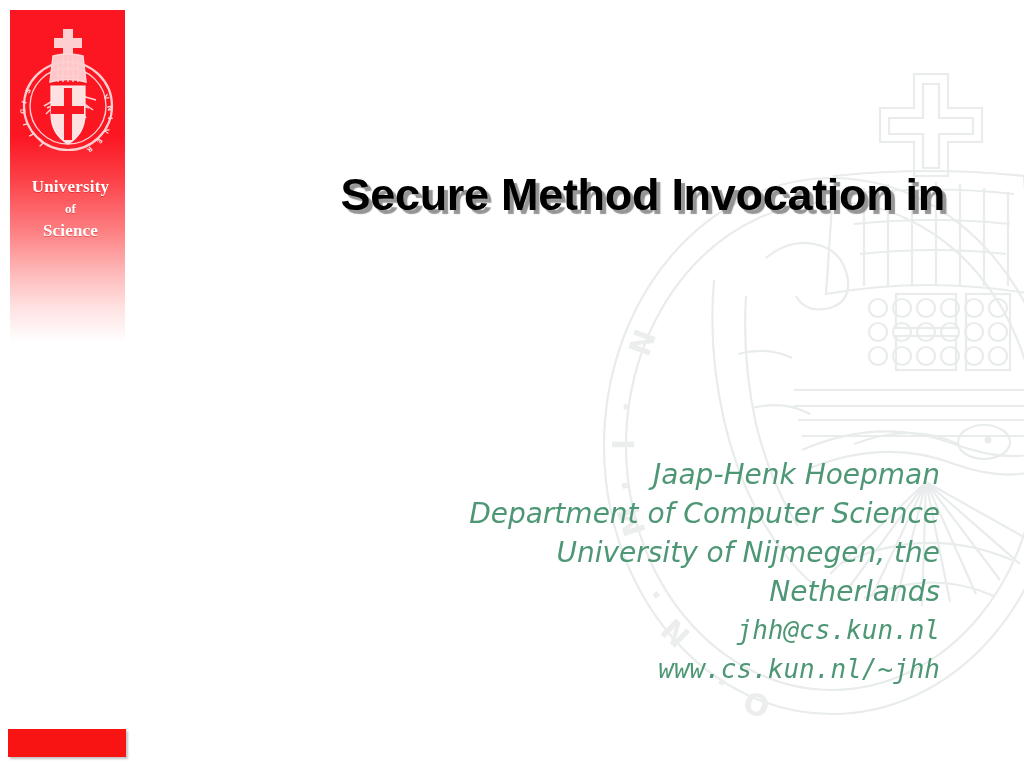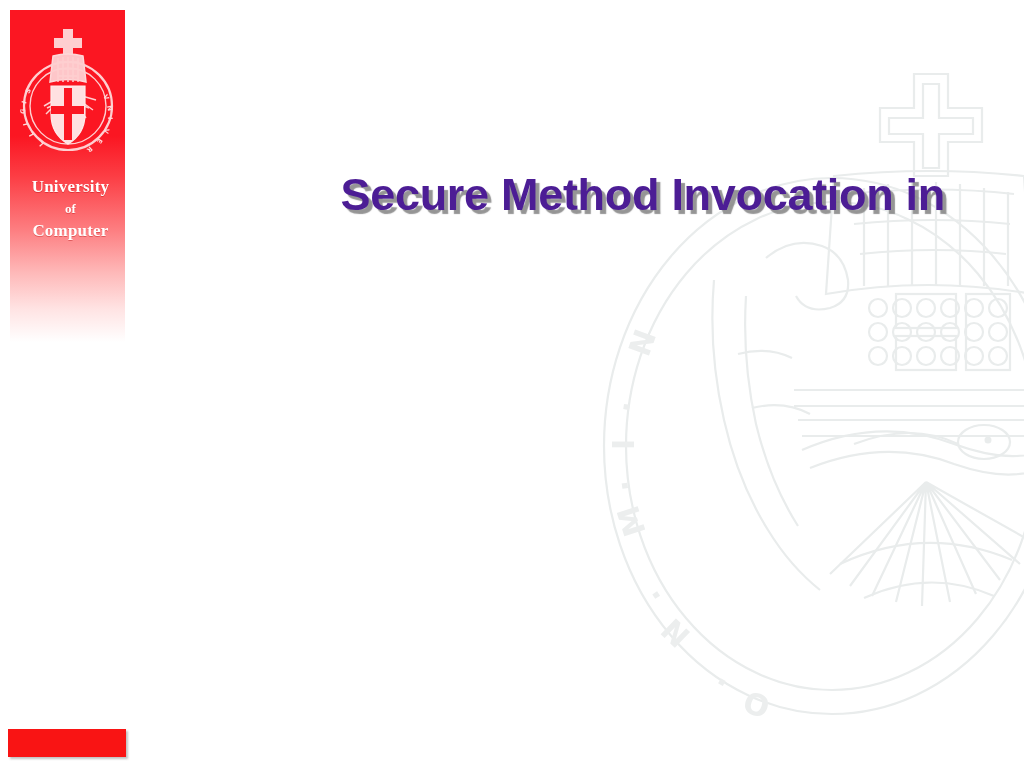--- a/index.html
+++ b/index.html
@@ -95,21 +95,21 @@
     position: absolute;
     left: 255px;
     top: 137px;
     width: 690px;
     text-align: right;
     font-family: "Liberation Sans", sans-serif;
     font-weight: bold;
     font-size: 45px;
     line-height: 55px;
     letter-spacing: -0.3px;
-    color: #4c1d95;
+    color: #000000;
     text-shadow: 4px 4px 1px rgba(130,130,130,0.85);
     z-index: 3;
   }
 
   
   #byline {
     position: absolute;
     left: 300px;
     top: 455px;
     width: 640px;
@@ -247,25 +247,33 @@
           <text transform="translate(88,102) rotate(106)">V</text>
           <text transform="translate(82,112) rotate(122)">E</text>
           <text transform="translate(73,120) rotate(138)">R</text>
         </g>
       </svg>
     </div>
 
     <div id="banner-wordmark">
       <span class="wl">University</span>
       <span class="wl small">of</span>
-      <span class="wl">Computer</span>
+      <span class="wl">Science</span>
     </div>
   </div>
 
   <h1 id="title">
     <span>Secure Method Invocation in</span>
     <br>
   </h1>
 
+  <div id="byline">
+    <span class="line">Jaap-Henk Hoepman</span>
+    <span class="line">Department of Computer Science</span>
+    <span class="line">University of Nijmegen, the</span>
+    <span class="line">Netherlands</span>
+    <span class="line mono">jhh@cs.kun.nl</span>
+    <span class="line mono">www.cs.kun.nl/~jhh</span>
+  </div>
 
   <div id="bottom-bar"></div>
 
 </div>
 
 </body></html>

